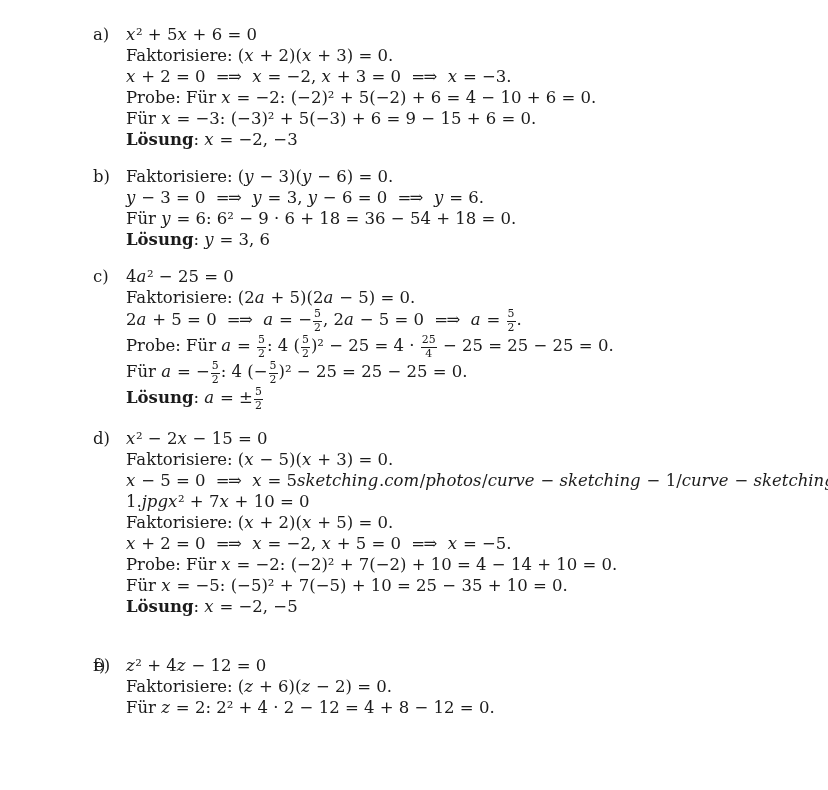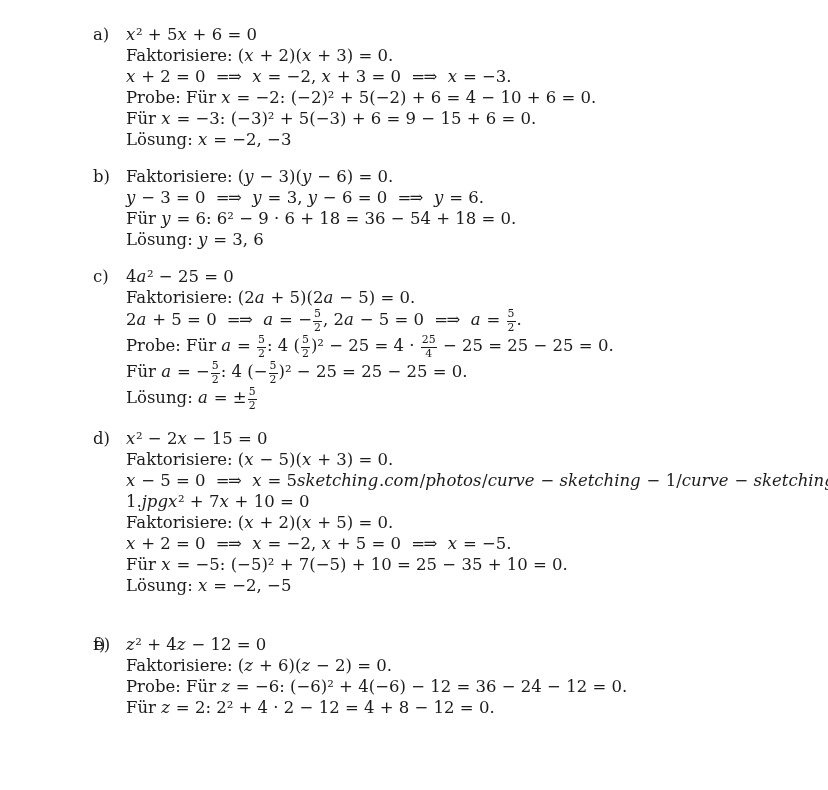--- a/index.html
+++ b/index.html
@@ -49,21 +49,21 @@
   .line {
     white-space: nowrap;
     min-height: 21px;
     margin-left: 8px;
   }
   .line i {
     font-style: italic;
     padding-right: 0.04em;
   }
   .line b {
-    font-weight: normal;
+    font-weight: bold;
     text-align: right;
   }
   
   .imp {
     letter-spacing: -0.10em;
     margin: 0 0.42em 0 0.30em;
     font-family: "DejaVu Serif", "DejaVu Sans", serif;
   }
   
   .frac {
@@ -114,29 +114,29 @@
     </div>
     <div class="block">
       <span class="lbl">d)</span>
       <div class="lines">
         <div class="line"><i>x</i>² − 2<i>x</i> − 15 = 0</div>
         <div class="line">Faktorisiere: (<i>x</i> − 5)(<i>x</i> + 3) = 0.</div>
         <div class="line"><i>x</i> − 5 = 0 <span class="imp">=⇒</span> <i>x</i> = 5<i>sketching</i>.<i>com</i>/<i>photos</i>/<i>curve</i> − <i>sketching</i> − 1/<i>curve</i> − <i>sketching</i> −</div>
         <div class="line">1.<i>jpgx</i>² + 7<i>x</i> + 10 = 0</div>
         <div class="line">Faktorisiere: (<i>x</i> + 2)(<i>x</i> + 5) = 0.</div>
         <div class="line"><i>x</i> + 2 = 0 <span class="imp">=⇒</span> <i>x</i> = −2, <i>x</i> + 5 = 0 <span class="imp">=⇒</span> <i>x</i> = −5.</div>
+        <div class="line">Probe: Für <i>x</i> = −2: (−2)² + 7(−2) + 10 = 4 − 14 + 10 = 0.</div>
         <div class="line">Für <i>x</i> = −5: (−5)² + 7(−5) + 10 = 25 − 35 + 10 = 0.</div>
         <div class="line"><b>Lösung</b>: <i>x</i> = −2, −5</div>
       </div>
     </div>
     <div class="block gap-lg">
       <span class="lbl overlay">
         <span class="ll l1">e)</span>
         <span class="ll l2">f)</span>
       </span>
       <div class="lines">
         <div class="line"><i>z</i>² + 4<i>z</i> − 12 = 0</div>
         <div class="line">Faktorisiere: (<i>z</i> + 6)(<i>z</i> − 2) = 0.</div>
-        <div class="line">Probe: Für <i>z</i> = −6: (−6)² + 4(−6) − 12 = 36 − 24 − 12 = 0.</div>
         <div class="line">Für <i>z</i> = 2: 2² + 4 · 2 − 12 = 4 + 8 − 12 = 0.</div>
       </div>
     </div>
   </main>
 
 </body></html>

